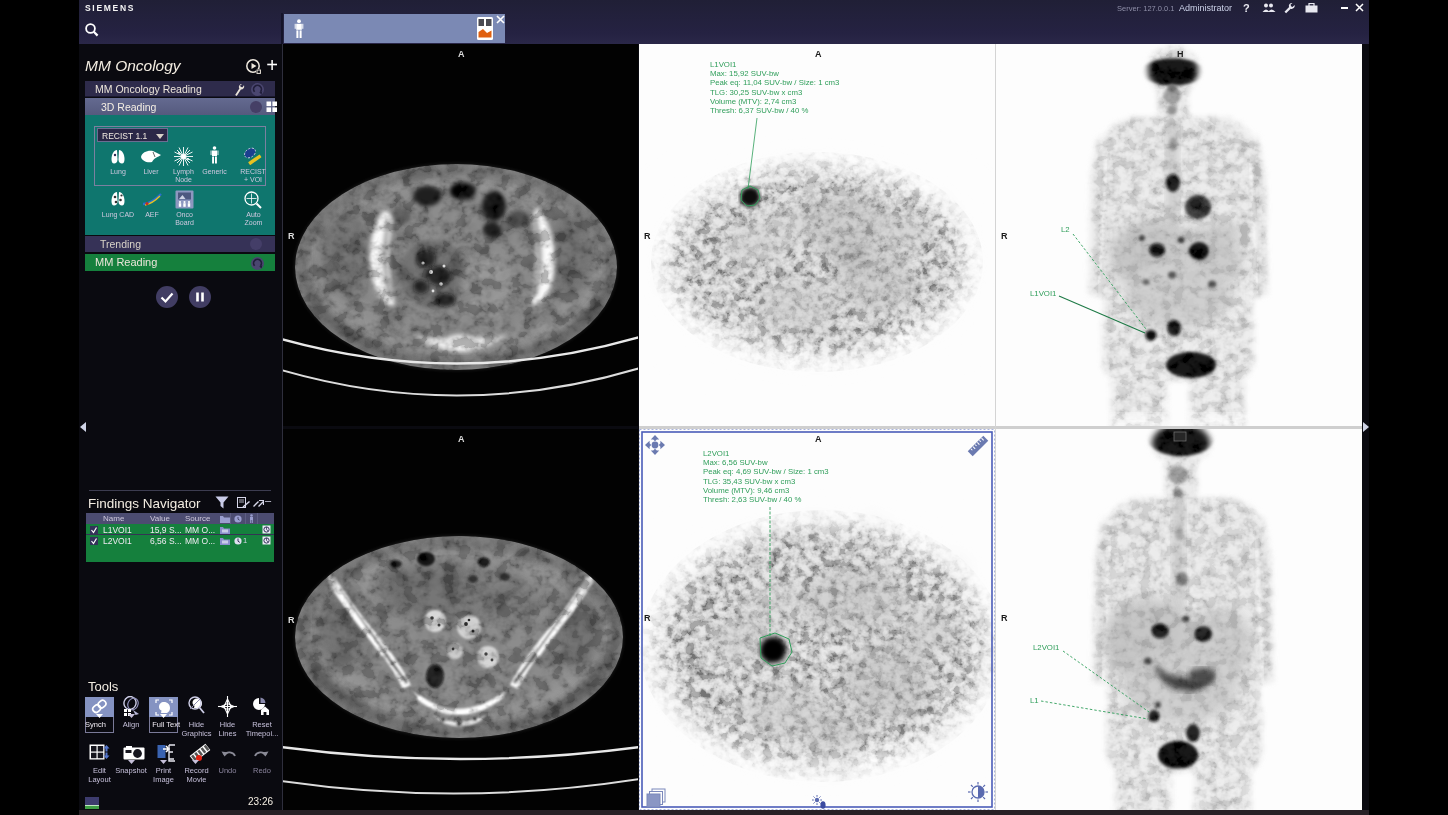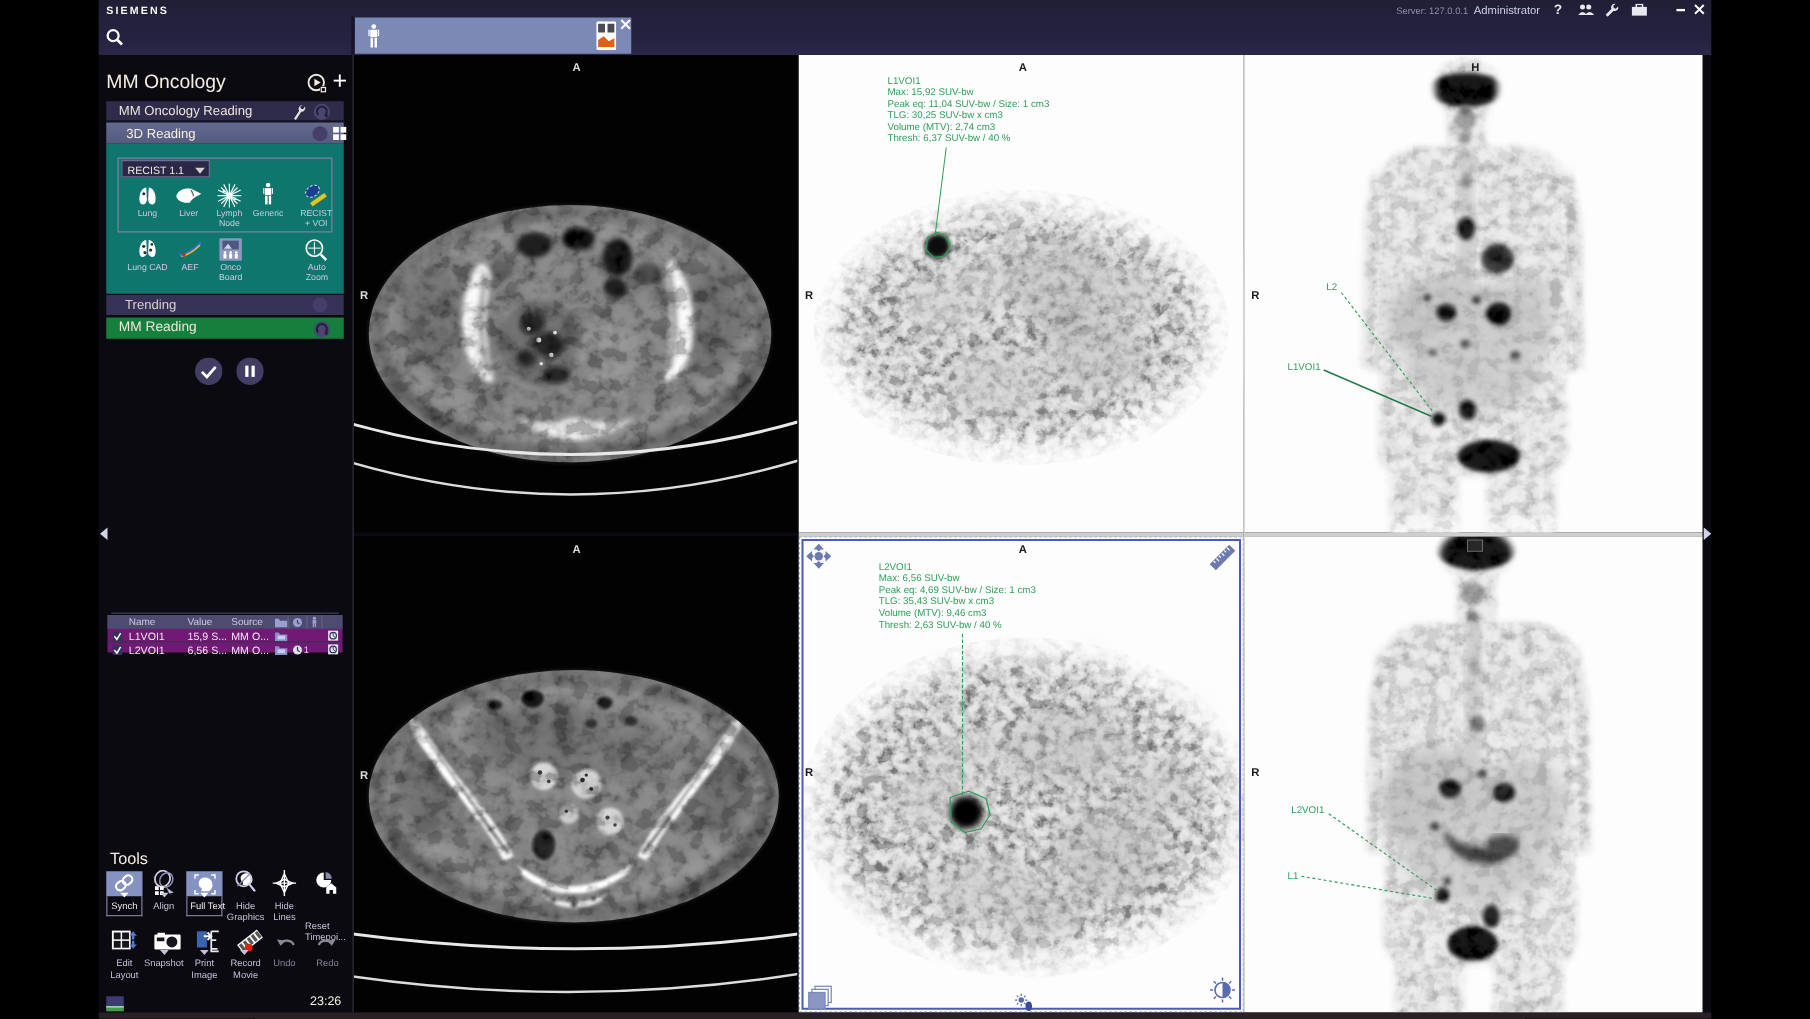--- a/index.html
+++ b/index.html
@@ -12,21 +12,21 @@
   #topbar { position:absolute; left:0; top:0; width:1290px; height:44px;
     background:linear-gradient(#201f36,#252242 75%,#2a2748); }
   #siemens { position:absolute; left:6px; top:2.5px; color:#f5f5f5; font-size:8.5px; font-weight:bold; letter-spacing:1.7px; }
   #vsep { position:absolute; left:202px; top:13px; width:2px; height:31px; background:#15142a; }
   .tright { position:absolute; top:3.5px; font-size:8px; color:#a8a8c0; }
   #patientbar { position:absolute; left:205px; top:14px; width:221px; height:29px; background:#7b89b4; }
 
   
   #sidebar { position:absolute; left:0; top:44px; width:204px; height:771px; background:#0a0a10; color:#efe9df; }
   .srow { position:absolute; left:6px; width:190px; }
-  #mmtitle { top:13px; font-size:15.5px; color:#f3ede2; }
+  #mmtitle { top:13px; font-size:15.5px; color:#f3ede2;font-style:italic; }
   #findhead { position:absolute; left:9px; top:452px; font-size:13.5px; color:#f3ede2;text-align:center; }
   #toolshead { position:absolute; left:9px; top:635px; font-size:13px; color:#f3ede2; }
 
   
   .cell { position:absolute; overflow:hidden; }
   svg { display:block; }
 </style>
 </head>
 <body>
 <div id="app">
@@ -248,21 +248,21 @@
       <line x1="2" y1="3" x2="7" y2="3" stroke="#d8d8ea" stroke-width="0.8"></line>
       <line x1="2" y1="5" x2="7" y2="5" stroke="#d8d8ea" stroke-width="0.8"></line>
       <line x1="6" y1="10" x2="12.5" y2="4.5" stroke="#d8d8ea" stroke-width="1.6"></line>
     </svg>
     <svg class="abs" style="left:174px;top:454px" width="11" height="9" viewBox="0 0 11 9">
       <path d="M0.5 8.5 l5 -5 M5.5 8.5 l5 -5" stroke="#d8d8ea" stroke-width="1.4" fill="none"></path>
       <path d="M6 2.5 h4.5 v4.5" fill="none" stroke="#d8d8ea" stroke-width="1.2"></path>
     </svg>
     <div class="abs" style="left:186px;top:450px;color:#d8d8ea;font-size:11px">–</div>
 
-    <div class="abs" style="left:7px;top:448px;width:188px;height:30px;background:#701a75">
+    <div class="abs" style="left:7px;top:469px;width:188px;height:49px;background:#15803d">
       <div class="abs" style="left:0;top:0;width:188px;height:11px;background:#4c4c71">
         <div class="abs" style="left:17px;top:1px;font-size:8px;color:#cfc9dd">Name</div>
         <div class="abs" style="left:64px;top:1px;font-size:8px;color:#cfc9dd">Value</div>
         <div class="abs" style="left:99px;top:1px;font-size:8px;color:#cfc9dd">Source</div>
         <svg class="abs" style="left:134px;top:1.5px" width="10" height="8" viewBox="0 0 10 8">
             <path d="M0 8 V1 h3 l1 1.5 h6 V8 z" fill="#9a9ed0"></path>
           </svg>
         <svg class="abs" style="left:148px;top:1.5px" width="8" height="8" viewBox="0 0 8 8">
             <circle cx="4" cy="4" r="3.6" fill="#9a9ed0"></circle>
             <path d="M4 2 v2.2 l1.6 1" stroke="#413f63" stroke-width="0.9" fill="none"></path>
@@ -364,26 +364,26 @@
           <path d="M9.5 3 l3.5 7.5 -3.5 7.5 -3.5 -7.5 z"></path>
           <path d="M3 10.5 l6.5 -3 6.5 3 -6.5 3 z"></path>
         </g>
       </svg>
       <svg class="abs" style="left:172px;top:653px" width="21" height="19" viewBox="0 0 21 19">
         <path d="M8 1 a6 6 0 1 0 6 6 l-6 0 z" fill="#fff"></path>
         <path d="M9.5 0.5 a6 6 0 0 1 5 5.5 l-5 0 z" fill="#8888aa"></path>
         <path d="M10 18 v-5 l4 -3.5 4 3.5 v5 h-2.6 v-3 h-2.8 v3 z" fill="#fff"></path>
       </svg>
 
-      <div class="abs" style="left:6px;top:676px;width:29px;text-align:center;font-size:7.5px;color:#efeaf2">Synch</div>
+      <div class="abs" style="left:6px;top:676px;width:29px;text-align:left;font-size:7.5px;color:#efeaf2">Synch</div>
       <div class="abs" style="left:37px;top:676px;width:30px;text-align:center;font-size:7.5px;color:#c6c0da">Align</div>
       <div class="abs" style="left:68px;top:676px;width:33px;text-align:right;font-size:7.5px;color:#efeaf2">Full Text</div>
       <div class="abs" style="left:100px;top:676px;width:35px;text-align:center;font-size:7.5px;color:#c6c0da;line-height:1.2">Hide Graphics</div>
       <div class="abs" style="left:133px;top:676px;width:31px;text-align:center;font-size:7.5px;color:#c6c0da;line-height:1.2">Hide Lines</div>
-      <div class="abs" style="left:165px;top:692px;width:36px;text-align:left;font-size:7.5px;color:#c6c0da;line-height:1.2">Reset Timepoi...</div>
+      <div class="abs" style="left:165px;top:676px;width:36px;text-align:center;font-size:7.5px;color:#c6c0da;line-height:1.2">Reset Timepoi...</div>
 
       <svg class="abs" style="left:10px;top:700px" width="21" height="19" viewBox="0 0 21 19">
         <rect x="0.5" y="0.5" width="15" height="15" fill="#fff"></rect>
         <rect x="2" y="2" width="5.5" height="5.5" fill="#16161e"></rect>
           <rect x="8.7" y="2" width="5.5" height="5.5" fill="#16161e"></rect>
         <rect x="2" y="8.7" width="5.5" height="5.5" fill="#16161e"></rect>
           <rect x="8.7" y="8.7" width="5.5" height="5.5" fill="#16161e"></rect>
         <path d="M17.5 1 l3 3.5 h-2 v3 h-2 v-3 h-2 z" fill="#5577cc"></path>
         <path d="M17.5 15 l3 -3.5 h-2 v-3 h-2 v3 h-2 z" fill="#5577cc"></path>
       </svg>

